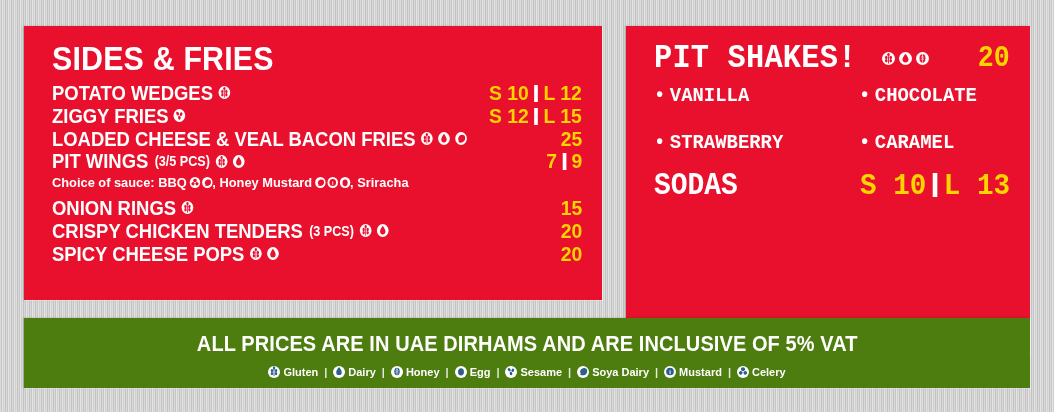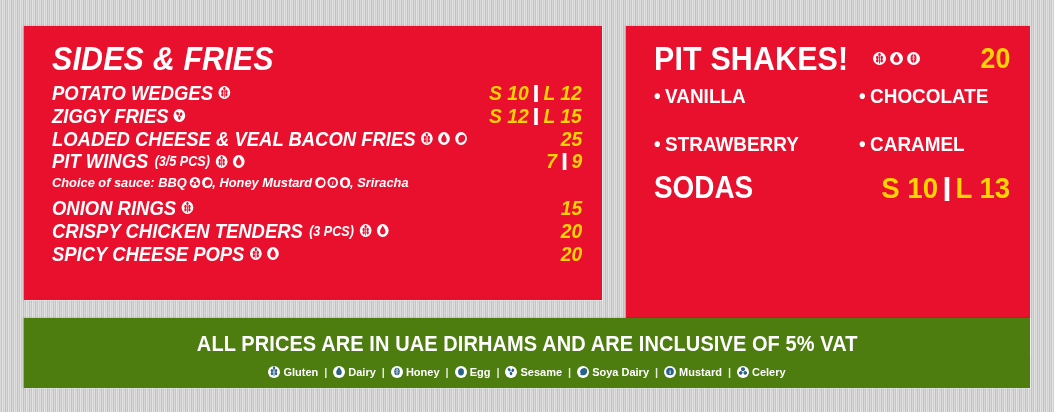--- a/index.html
+++ b/index.html
@@ -19,22 +19,22 @@
     position:relative;
   }
   .board { position:absolute; inset:0; }
 
   
   .panel {
     position:absolute;
     background:#e8102d;
     box-shadow:1px 1px 0 rgba(255,255,255,.45), -1px 0 2px rgba(0,0,0,.18);
   }
-  .panel-left  { left:24px;  top:26px; width:578px; height:274px;font-style:italic; }
-  .panel-right { left:626px; top:26px; width:404px; height:330px; }
+  .panel-left  { left:24px;  top:26px; width:578px; height:274px; }
+  .panel-right { left:626px; top:26px; width:404px; height:330px;font-family:Liberation Mono, monospace; }
 
   .panel-inner { position:absolute; left:28px; right:20px; top:16px; }
 
   
   .section-title {
     color:#fff;
     font-weight:bold;
     font-size:33px;
     letter-spacing:.2px;
     line-height:1;

